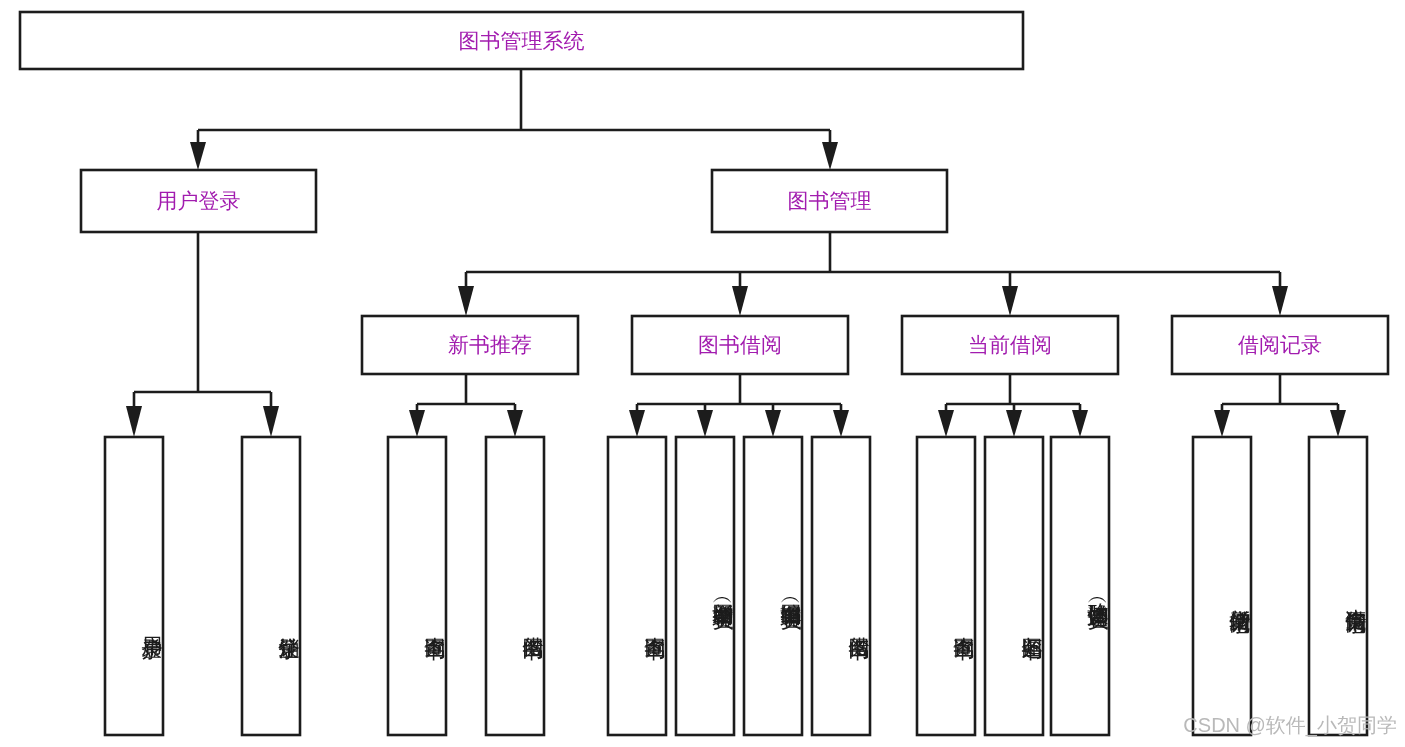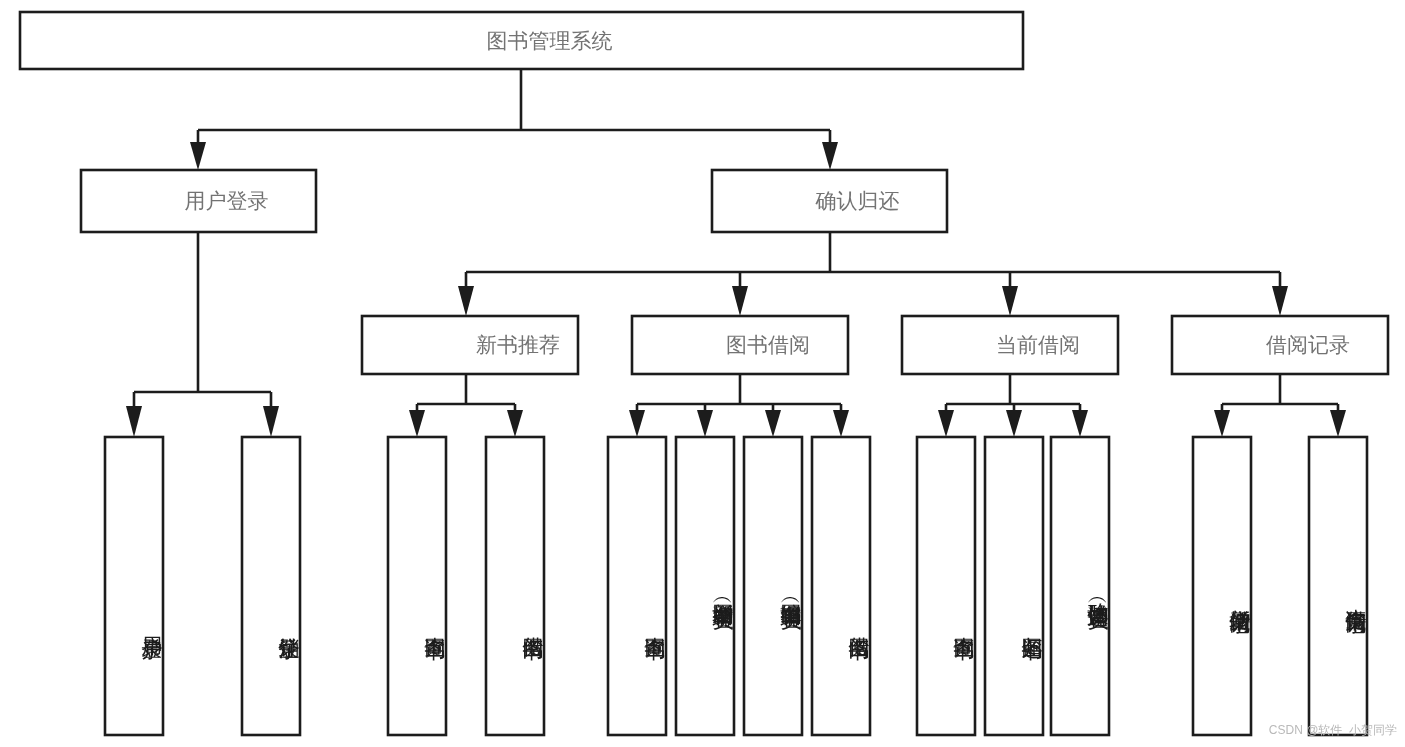--- a/index.html
+++ b/index.html
@@ -54,30 +54,29 @@
     letter-spacing: 1px;
     white-space: nowrap;
     pointer-events: none;
   }
   .hlabel-wrap {
     position: absolute;
     display: flex;
     align-items: center;
     justify-content: center;
     font-size: 21px;
-    color: #737373;
+    color: #a21caf;
     white-space: nowrap;
     pointer-events: none;
-    padding-left: 28px;
   }
   .watermark {
     position: absolute;
     right: 8px;
     bottom: 8px;
-    font-size: 12px;
+    font-size: 20px;
     color: #b9b9b9;
     font-family: "Liberation Sans", "DejaVu Sans", sans-serif;
     white-space: nowrap;
     pointer-events: none;
     margin-top: 44px;
   }
 </style>
 </head>
 <body>
 
@@ -184,21 +183,21 @@
     <rect class="node-rect" x="1051" y="437" width="58" height="298"></rect>
 
     <rect class="node-rect" x="1193" y="437" width="58" height="298"></rect>
     <rect class="node-rect" x="1309" y="437" width="58" height="298"></rect>
 
   </svg>
 
   <div class="hlabel-wrap" style="left:20px; top:12px; width:1003px; height:57px;">图书管理系统</div>
 
   <div class="hlabel-wrap" style="left:81px; top:170px; width:235px; height:62px;">用户登录</div>
-  <div class="hlabel-wrap" style="left:712px; top:170px; width:235px; height:62px;">确认归还</div>
+  <div class="hlabel-wrap" style="left:712px; top:170px; width:235px; height:62px;">图书管理</div>
 
   <div class="hlabel-wrap" style="left:362px; top:316px; width:216px; height:58px;margin-left:20px;">新书推荐</div>
   <div class="hlabel-wrap" style="left:632px; top:316px; width:216px; height:58px;text-align:center;">图书借阅</div>
   <div class="hlabel-wrap" style="left:902px; top:316px; width:216px; height:58px;">当前借阅</div>
   <div class="hlabel-wrap" style="left:1172px; top:316px; width:216px; height:58px;">借阅记录</div>
 
   <div class="vlabel-wrap" style="left:105px; top:509px; width:58px; height:226px;">用户登录</div>
   <div class="vlabel-wrap" style="left:242px; top:509px; width:58px; height:226px;">注销登录</div>
 
   <div class="vlabel-wrap" style="left:388px; top:509px; width:58px; height:226px;">查询图书</div>

